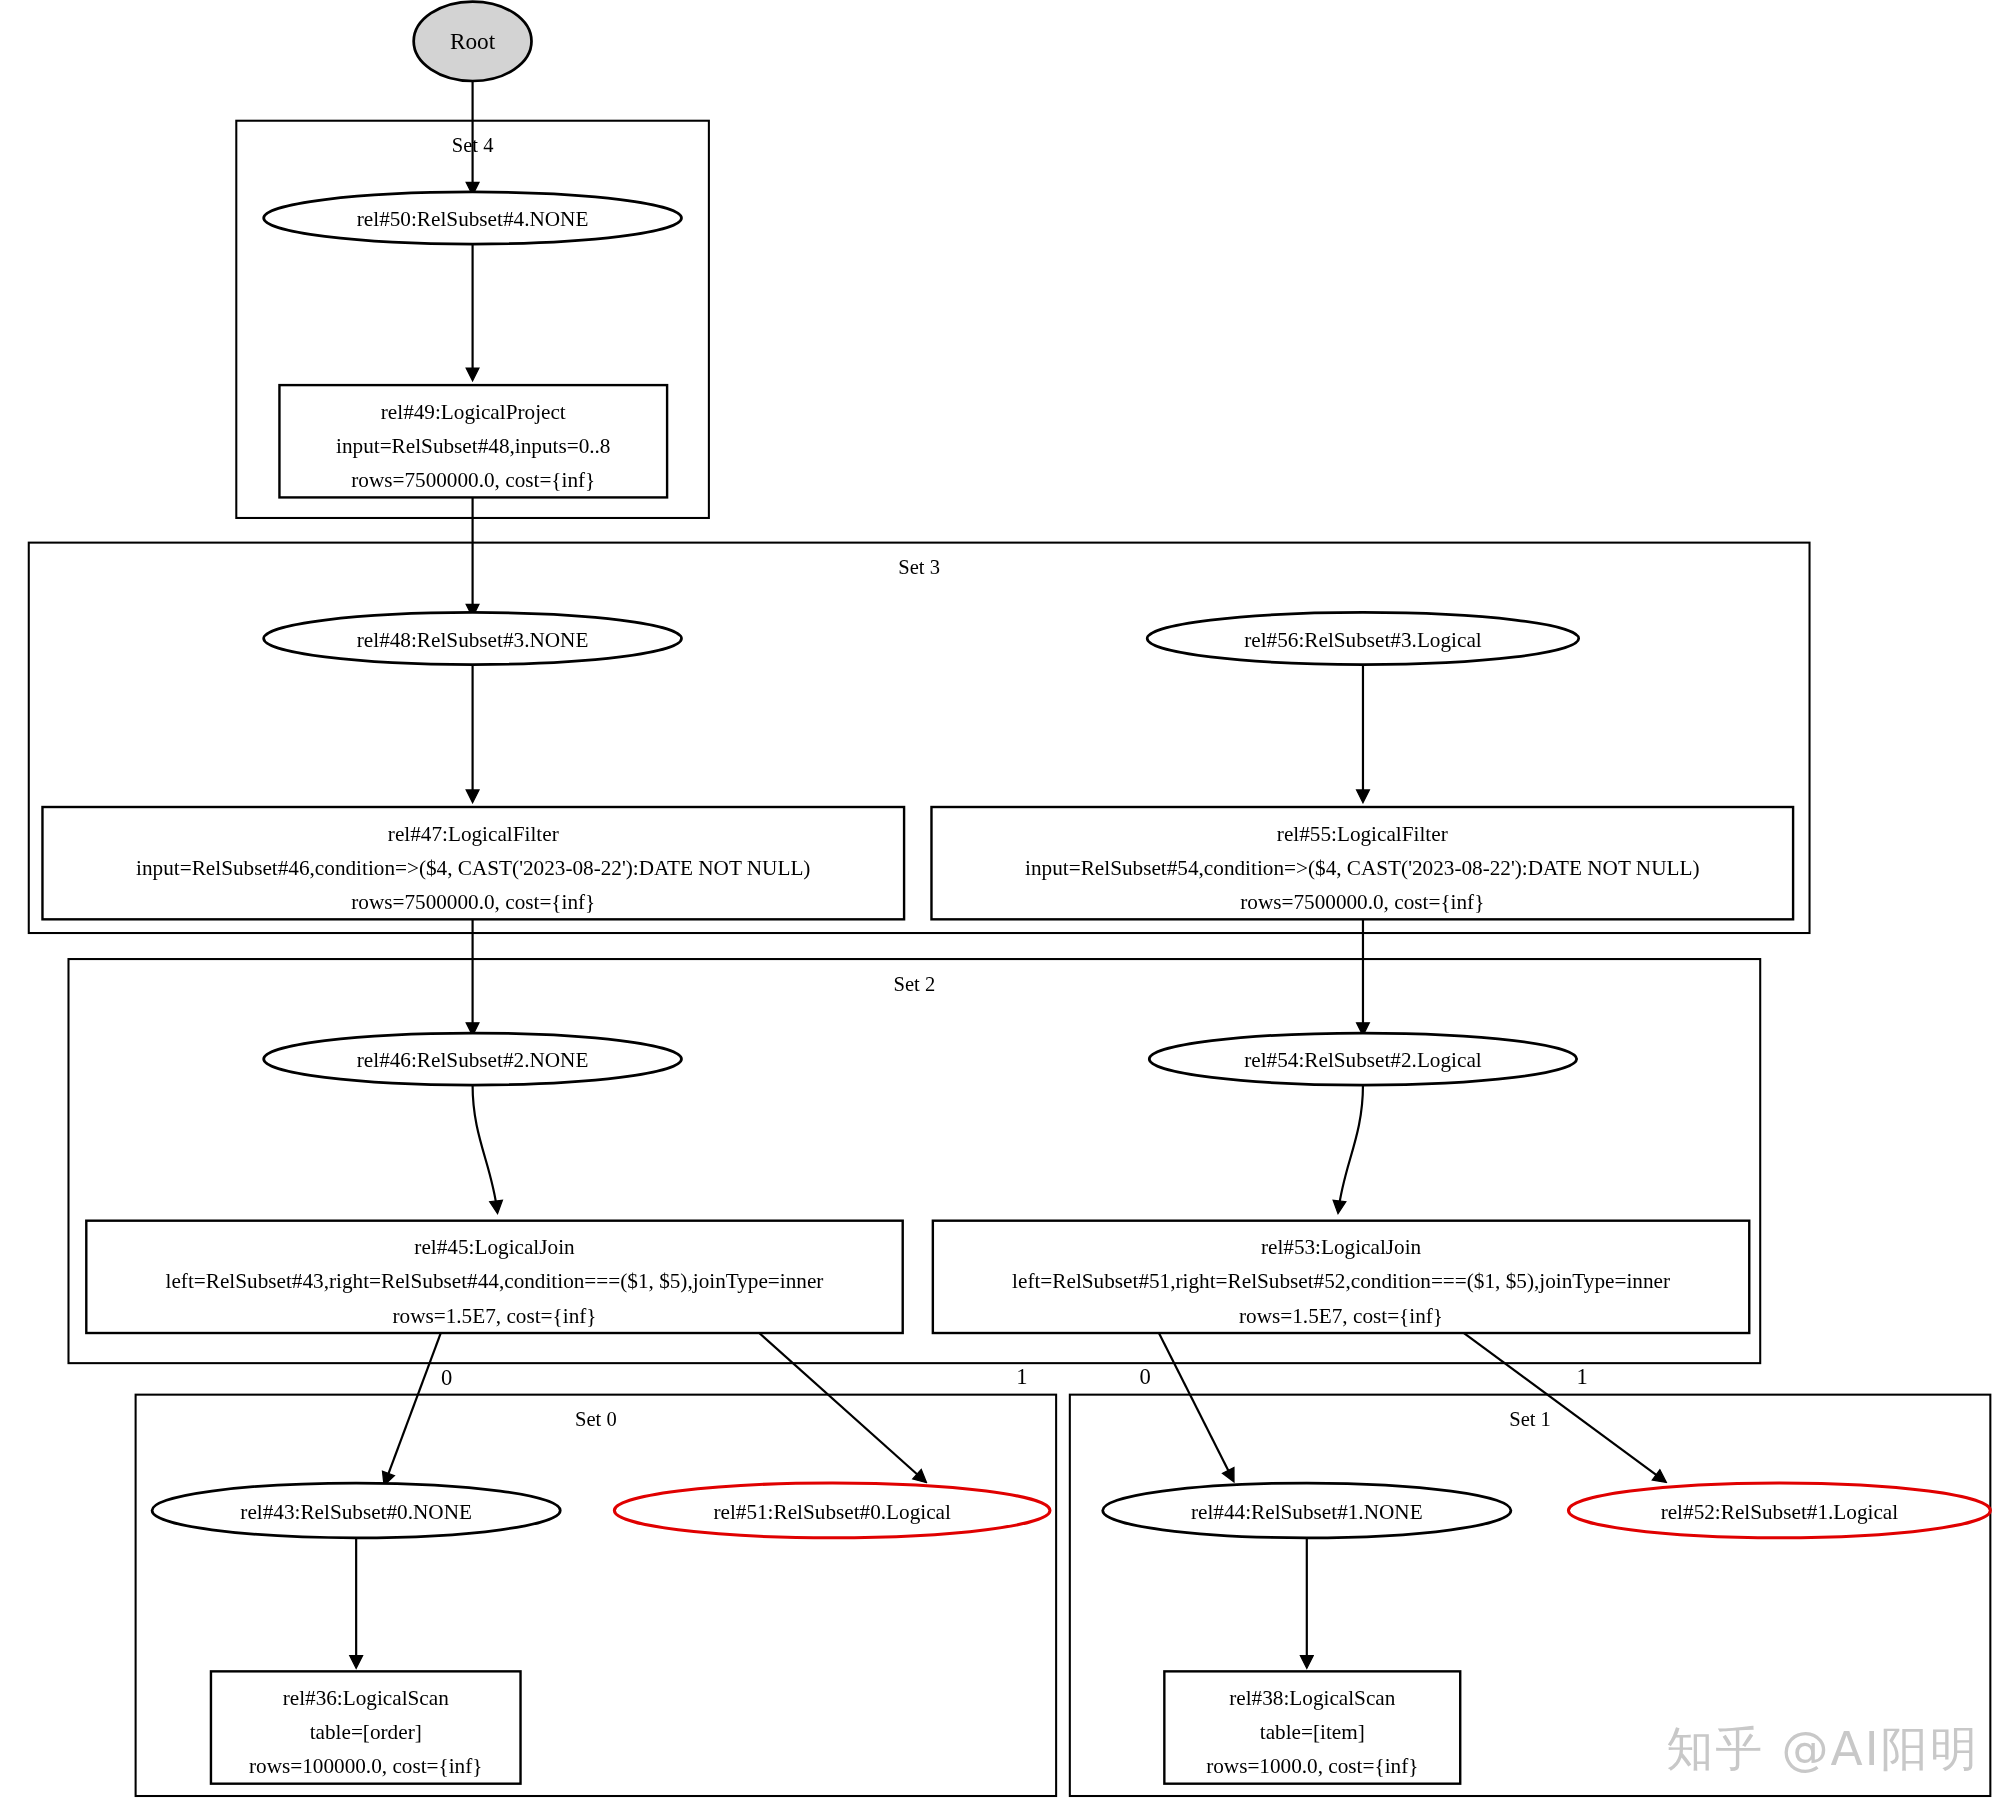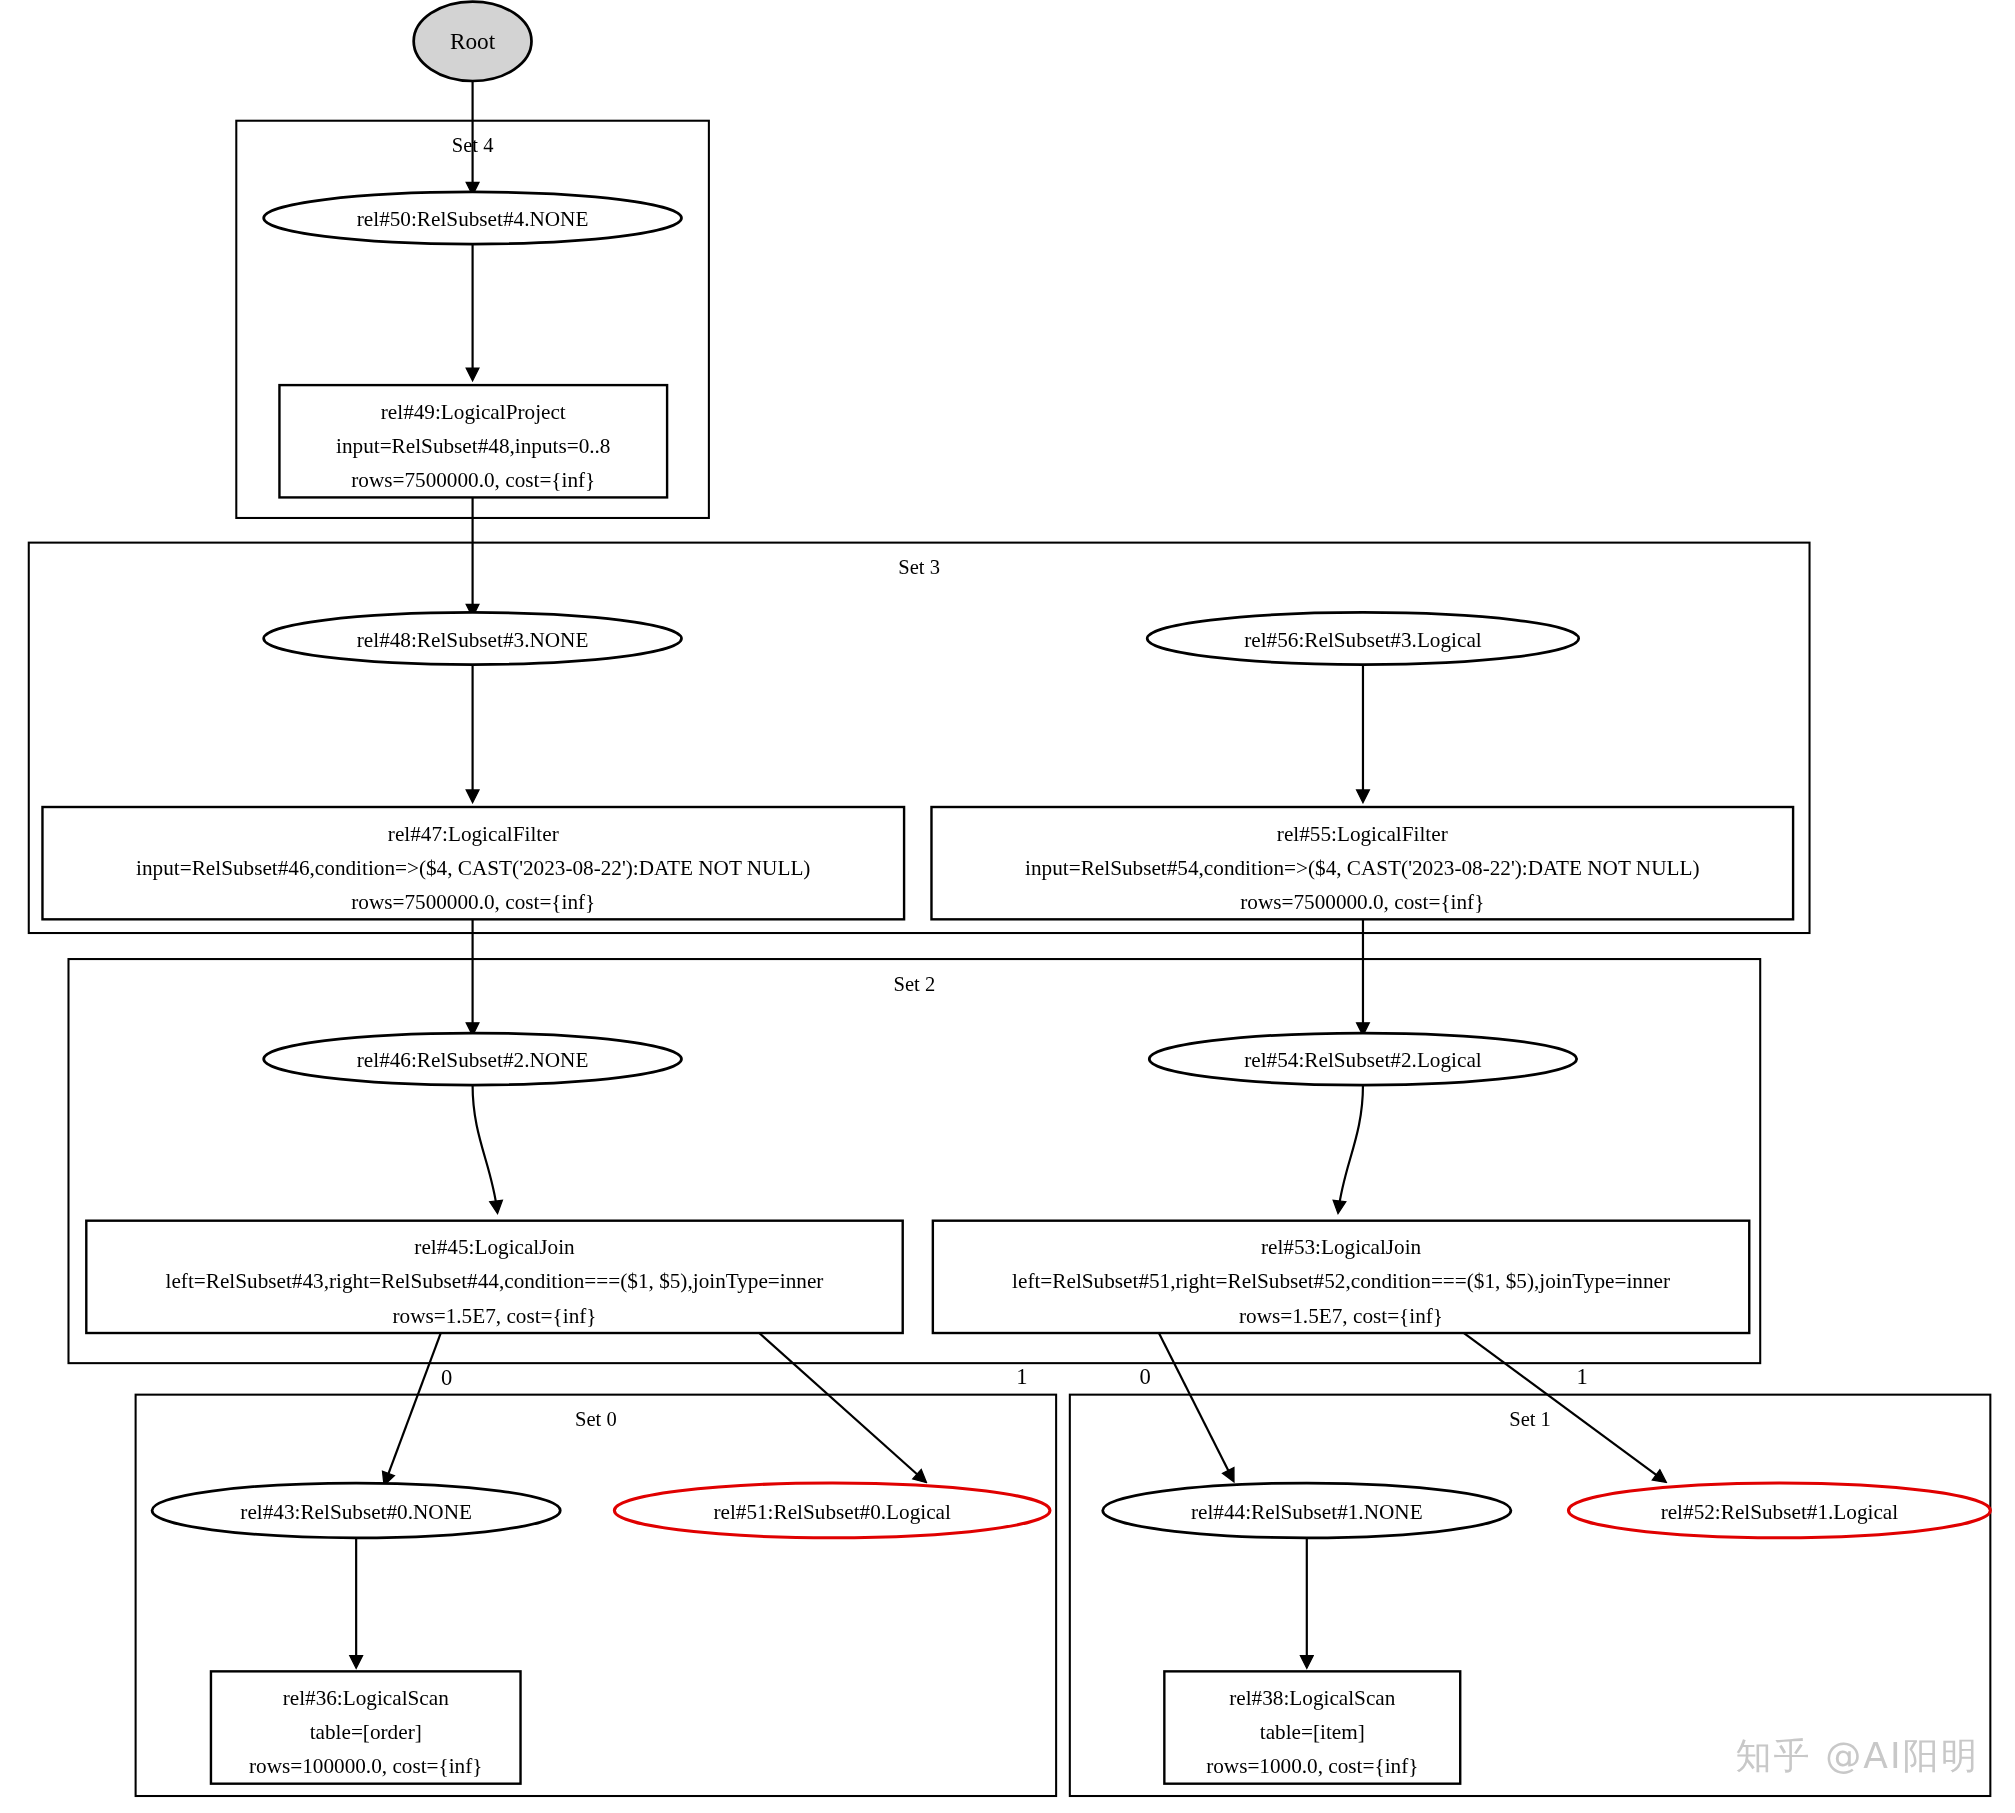--- a/index.html
+++ b/index.html
@@ -12,21 +12,21 @@
   .ell{fill:#ffffff;stroke:#000000;stroke-width:4;}
   .ell-red{fill:#ffffff;stroke:#e00000;stroke-width:4.5;}
   .ell-root{fill:#d3d3d3;stroke:#000000;stroke-width:4;}
   .edge{fill:none;stroke:#000000;stroke-width:3.2;}
   text{font-family:"Liberation Serif","DejaVu Serif",serif;fill:#000;}
   .t-node{font-size:31px;}
   .t-cluster{font-size:30px;}
   .t-elabel{font-size:33px;}
   .t-root{font-size:34px;}
   .wm{position:absolute;right:36px;bottom:33px;color:#c8c8c8;
-      font-size:36px;letter-spacing:2.1px;
+      font-size:47px;letter-spacing:2.1px;
       font-family:"DejaVu Sans","Liberation Sans",sans-serif;
       white-space:nowrap;user-select:none;}
 </style>
 </head>
 <body>
 
 <div id="stage">
 
 <svg id="graph" viewBox="0 0 2942 2648">
   <defs>

